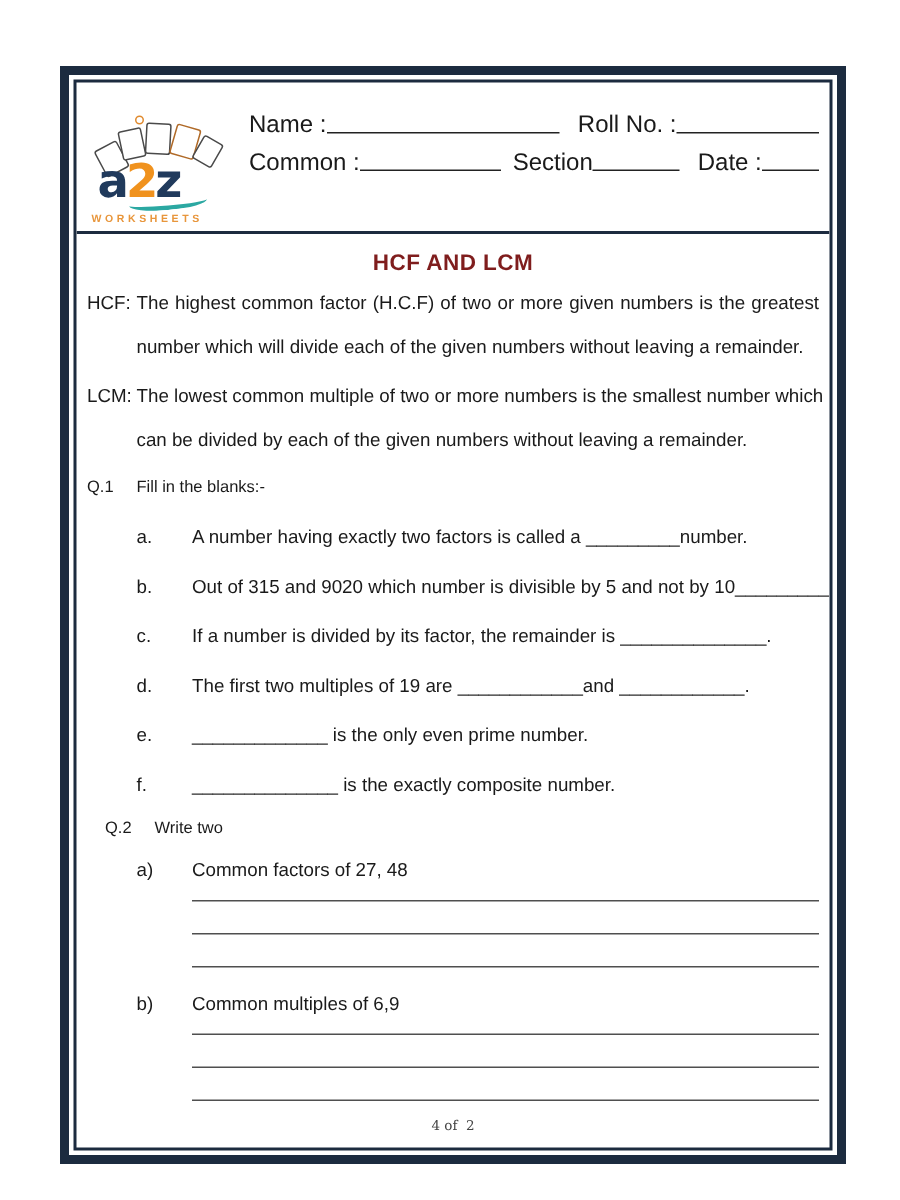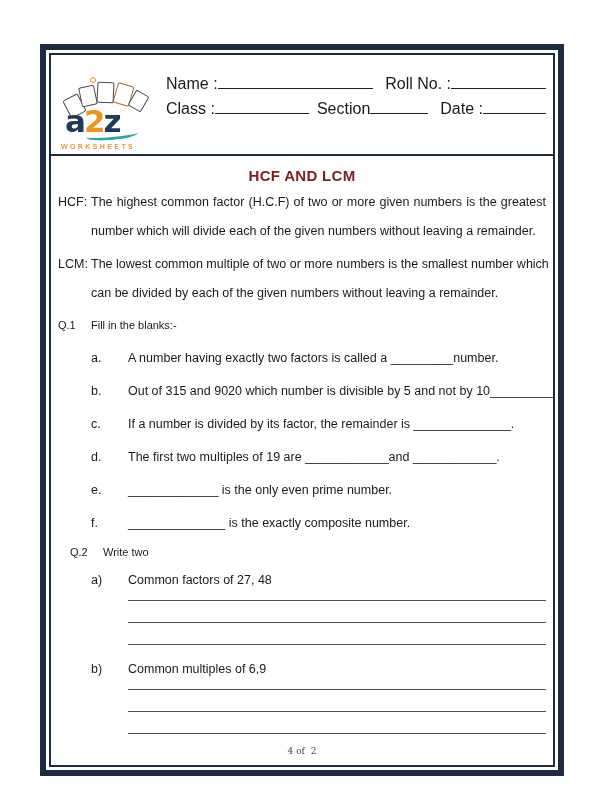--- a/index.html
+++ b/index.html
@@ -87,21 +87,21 @@
         <div class="head-right">
 
           <div class="field-row">
             <span class="fl">Name :</span>
             <span class="fline grow"></span>
             <span class="fl ml12">Roll No. :</span>
             <span class="fline w95"></span>
           </div>
 
           <div class="field-row">
-            <span class="fl">Class :</span>
+            <span class="fl">Common :</span>
             <span class="fline w94"></span>
             <span class="fl ml8">Section</span>
             <span class="fline w58"></span>
             <span class="fl ml12">Date :</span>
             <span class="fline grow"></span>
           </div>
         </div>
       </div>
 
       <div class="head-divider"></div>

